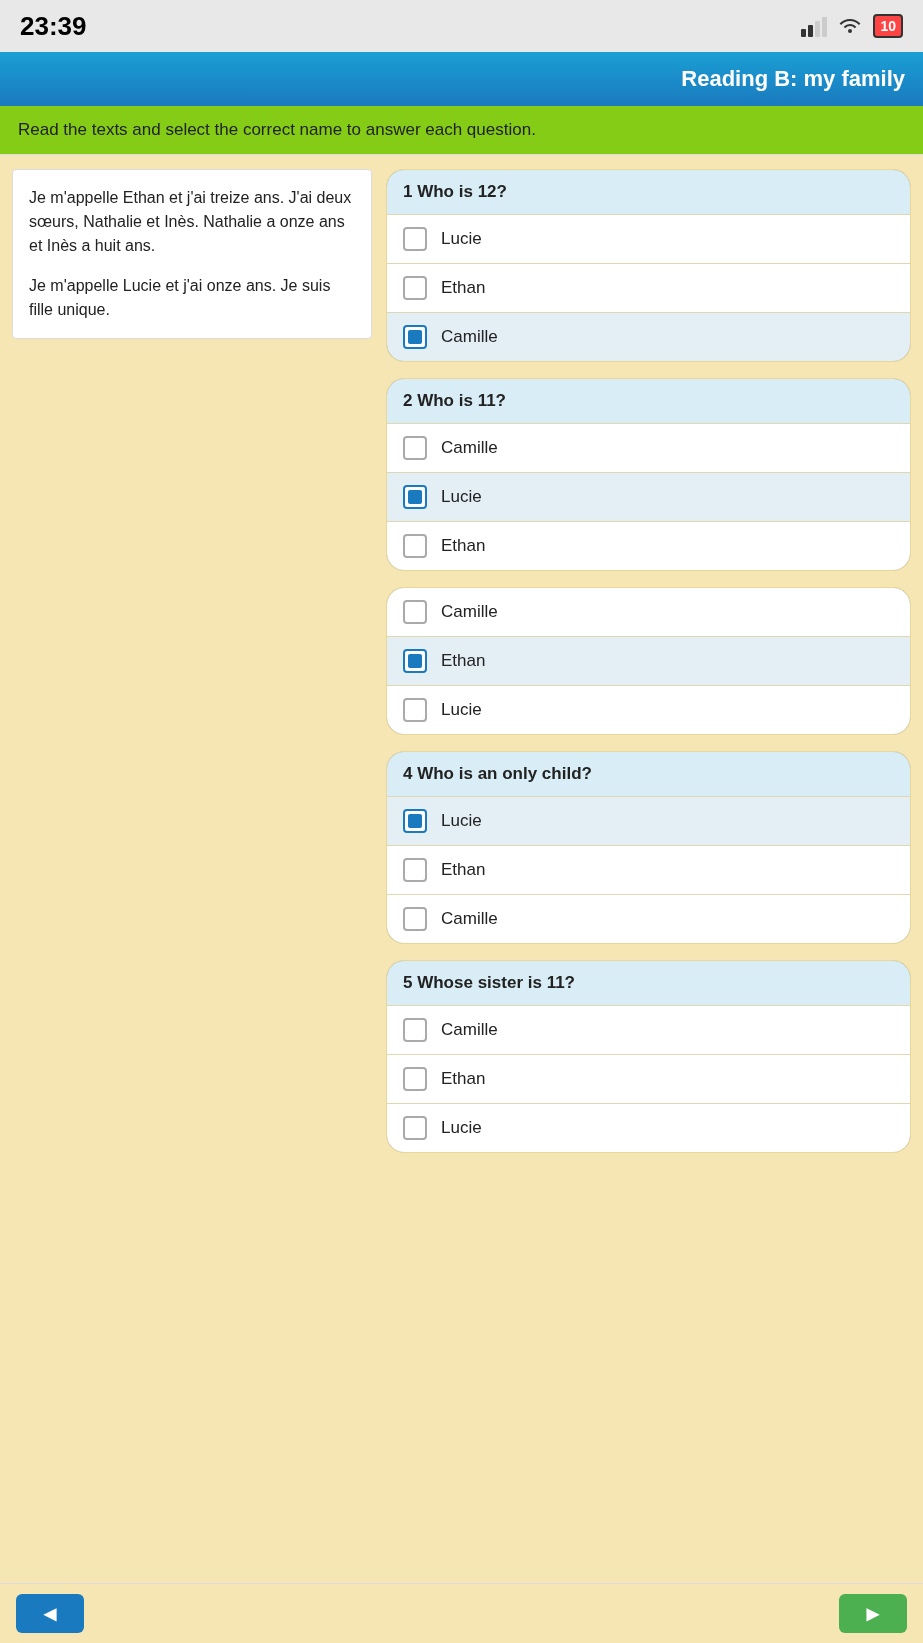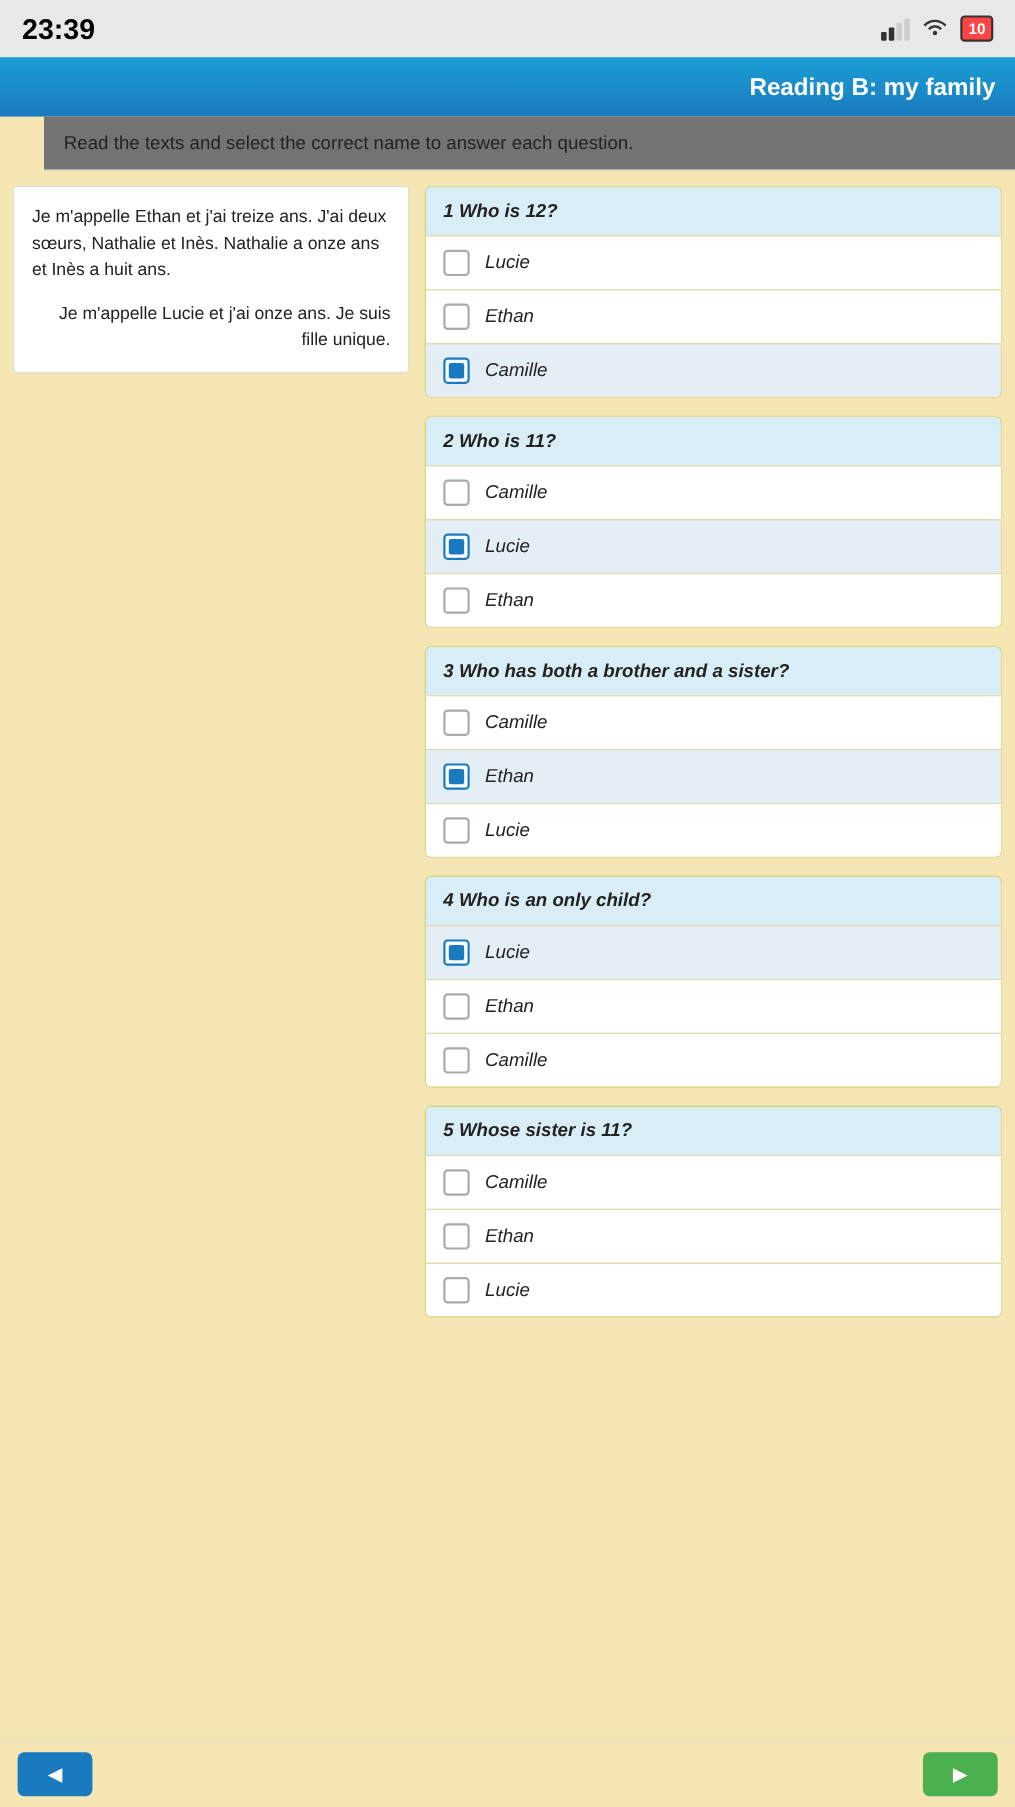--- a/index.html
+++ b/index.html
@@ -65,26 +65,25 @@
       text-align: right;
     }
     .app-title {
       color: white;
       font-size: 22px;
       font-weight: 600;
     }
 
     
     .instructions {
-      background: #737373;
+      background: #84cc16;
       padding: 14px 18px;
       font-size: 17px;
       color: #222;
       border-bottom: 1px solid #ddd;
-      margin-left: 40px;
     }
 
     
     .content-area {
       display: flex;
       padding: 14px 12px;
       gap: 14px;
       background: #f5e6b4;
     }
 
@@ -99,38 +98,36 @@
       font-size: 16px;
       line-height: 1.5;
       color: #222;
       align-self: flex-start;
     }
     .text-panel p {
       margin-bottom: 16px;
     }
     .text-panel p:last-child {
       margin-bottom: 0;
-      text-align: right;
     }
 
     
     .questions-panel {
       flex: 1;
       display: flex;
       flex-direction: column;
       gap: 16px;
     }
 
     
     .question-block {
-      background: #84cc16;
-      border-radius: 6px;
+      background: #a3a3a3;
+      border-radius: 18px;
       overflow: hidden;
       border: 1px solid #e8d898;
-      font-style: italic;
     }
     .question-header {
       background: #d8edf5;
       padding: 12px 16px;
       font-size: 17px;
       font-weight: 600;
       color: #222;
     }
     .question-header .q-num {
       font-weight: 700;
@@ -275,21 +272,20 @@
         <div class="option-row selected">
           <div class="radio-box checked"></div>
           <span class="option-label">Lucie</span>
         </div>
         <div class="option-row">
           <div class="radio-box"></div>
           <span class="option-label">Ethan</span>
         </div>
       </div>
       <div class="question-block">
-        <div class="question-header"><span class="q-num">3</span> Who has both a brother and a sister?</div>
         <div class="option-row">
           <div class="radio-box"></div>
           <span class="option-label">Camille</span>
         </div>
         <div class="option-row selected">
           <div class="radio-box checked"></div>
           <span class="option-label">Ethan</span>
         </div>
         <div class="option-row">
           <div class="radio-box"></div>

